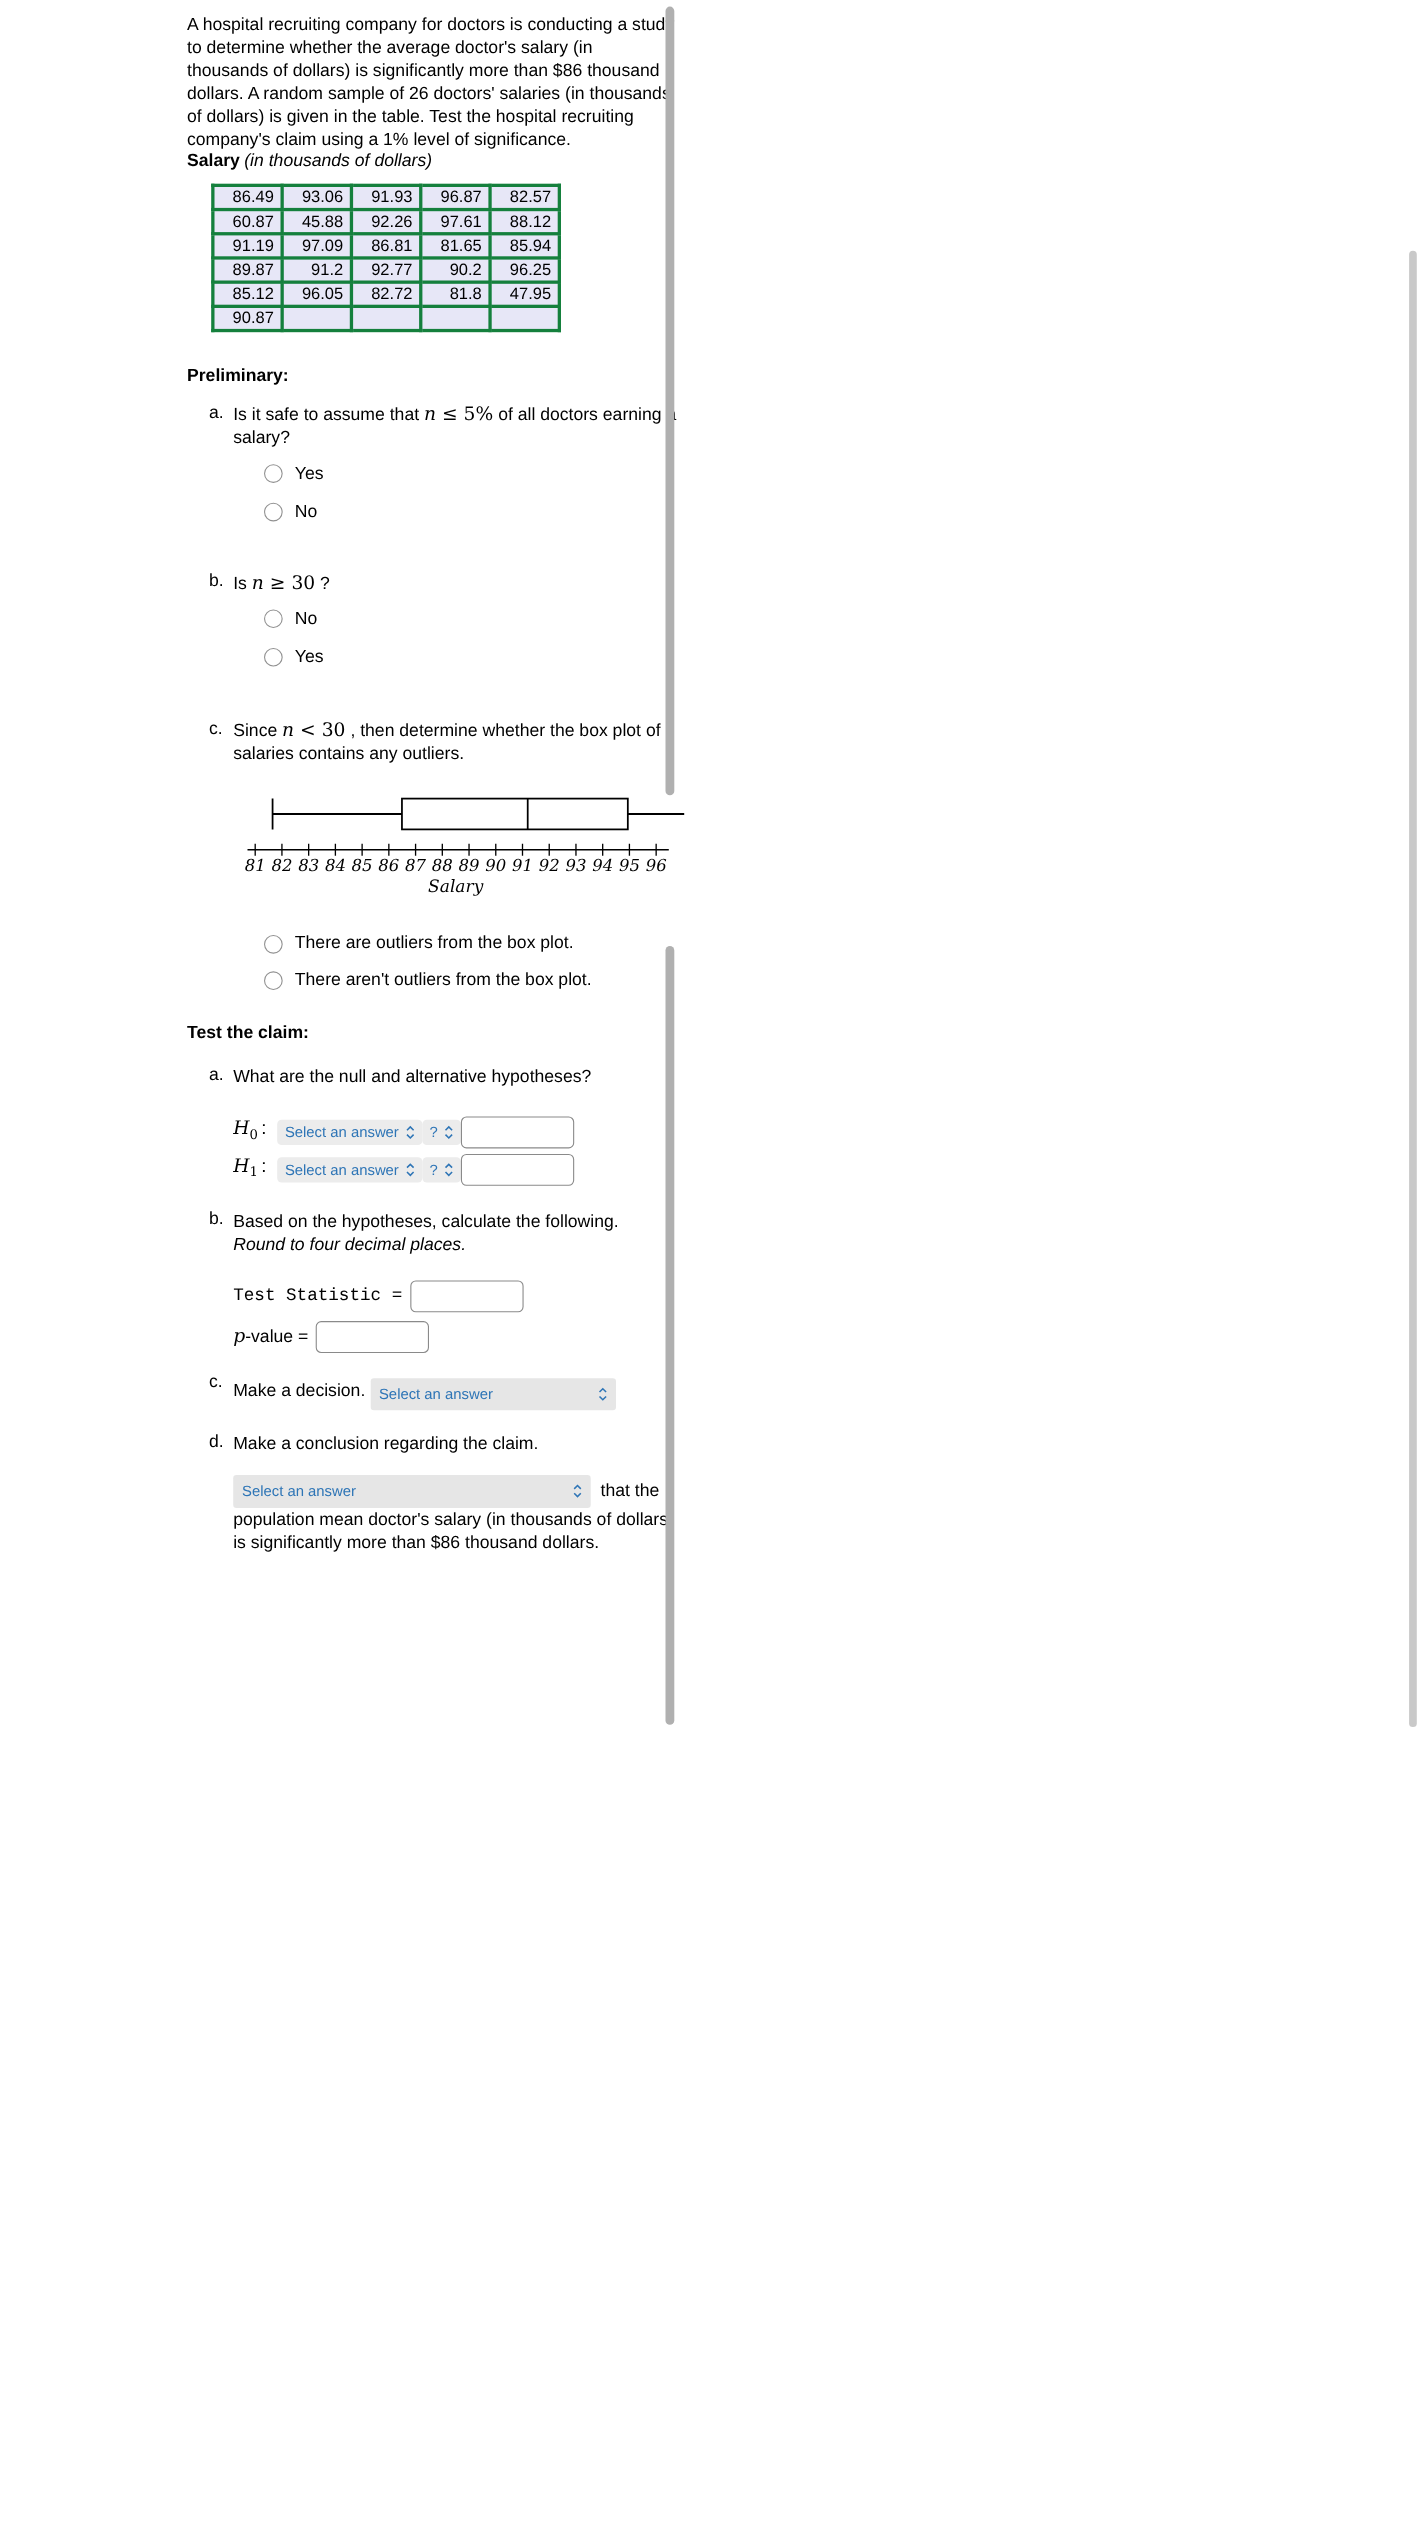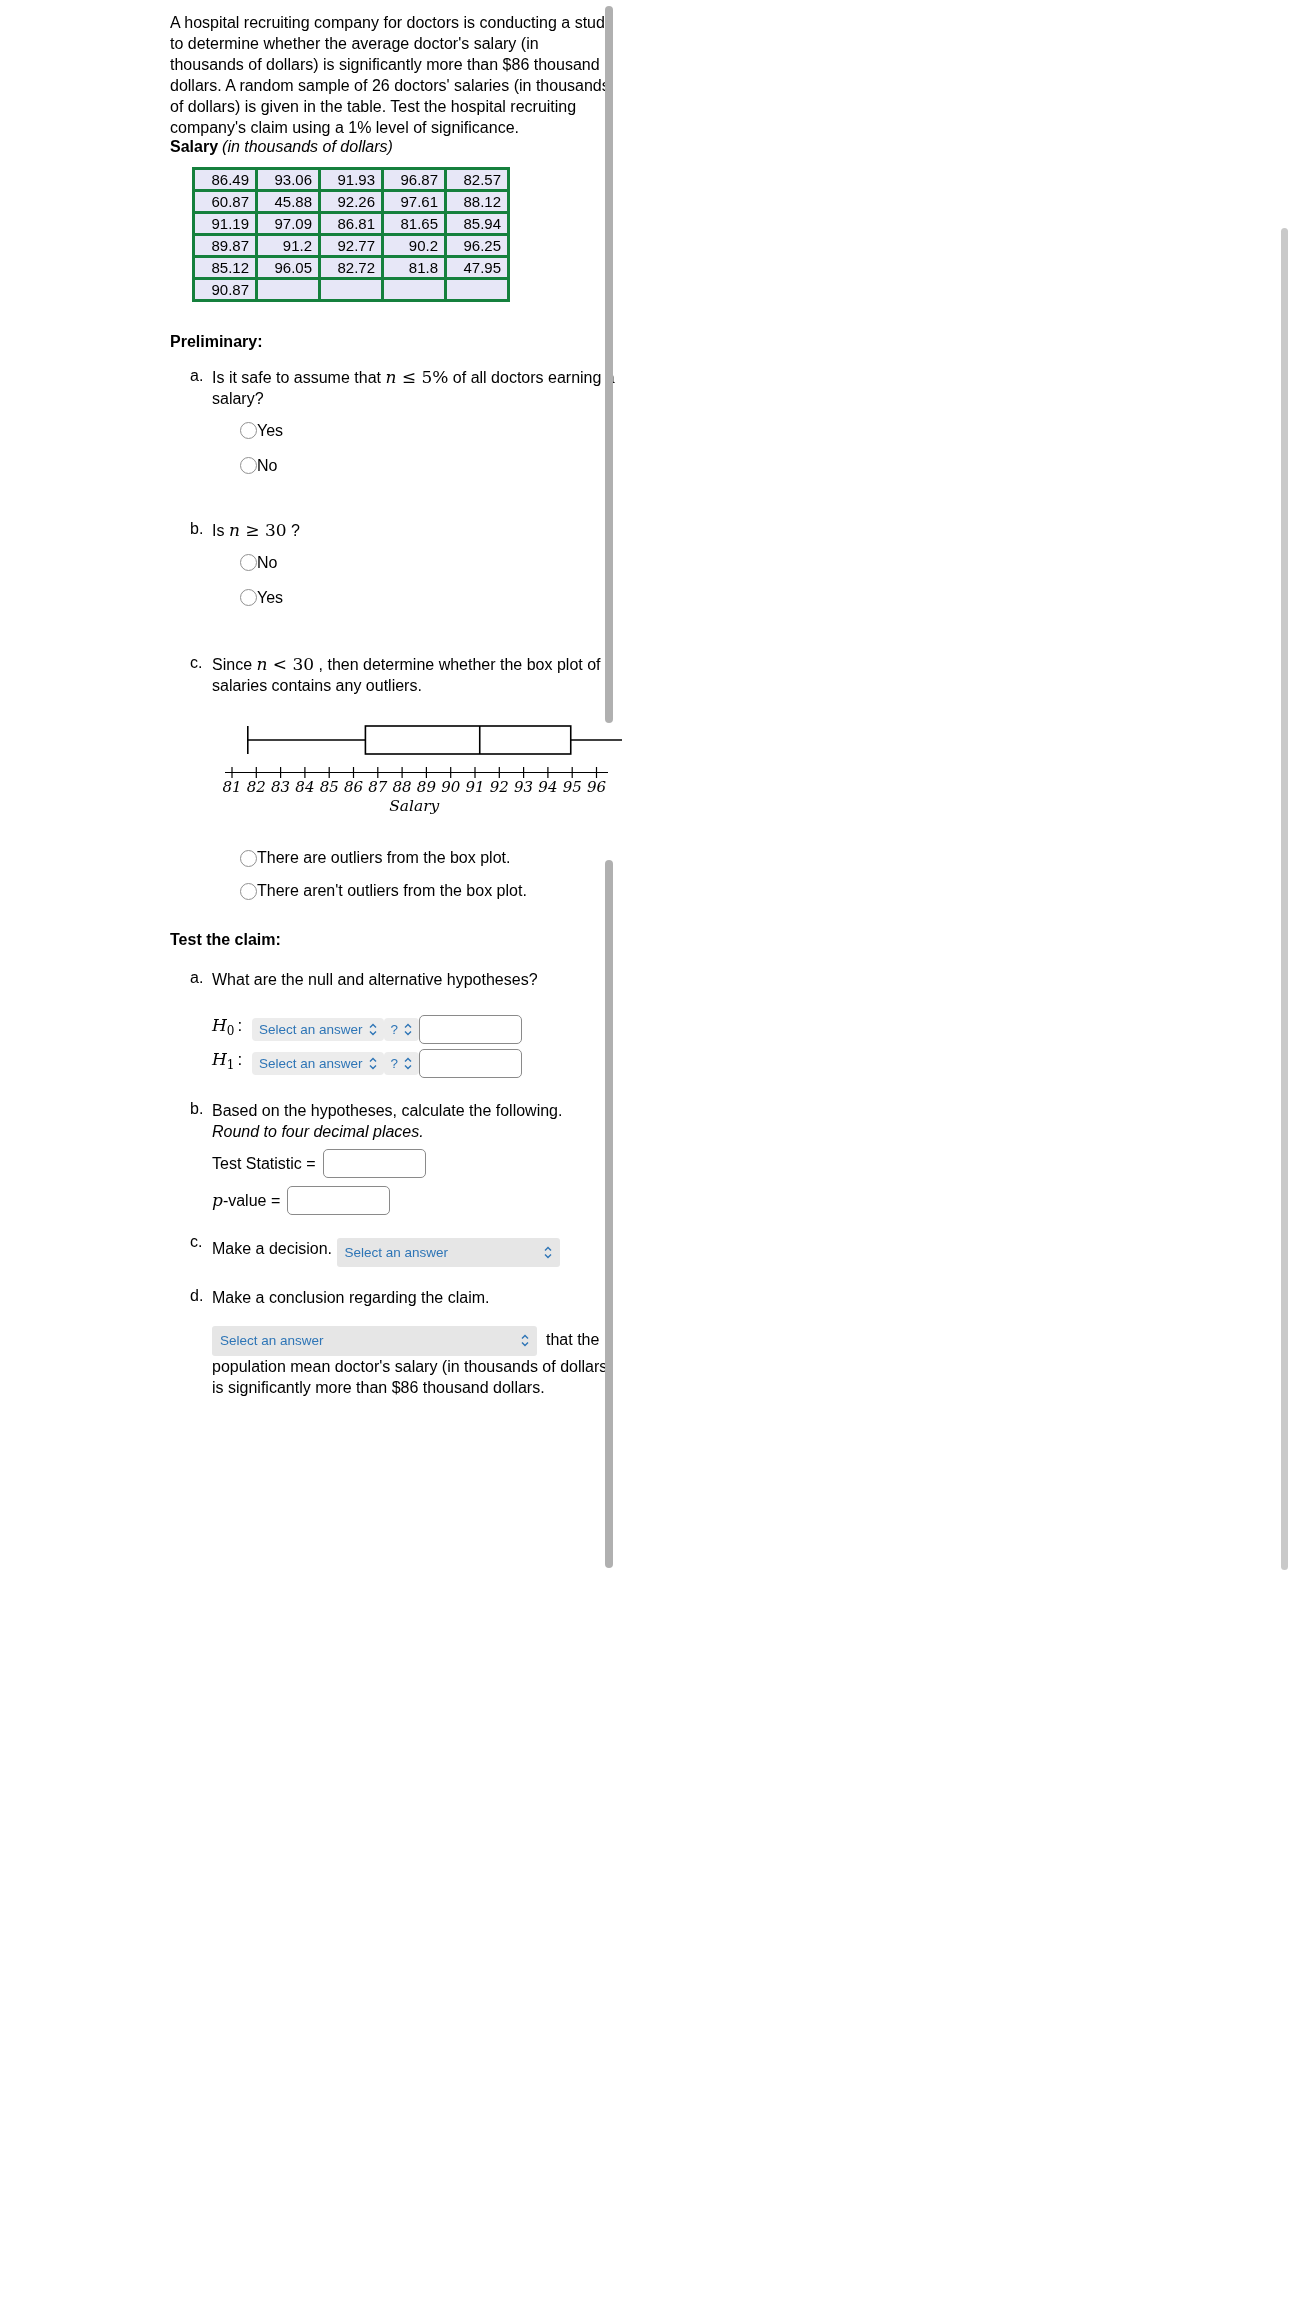--- a/index.html
+++ b/index.html
@@ -26,21 +26,21 @@
   #q-pre-b { margin-top: 44px; }
   #q-pre-c { margin-top: 46px; }
   #q-test-a { margin-top: 20px; }
   #q-test-b { margin-top: 20px; }
   #q-test-c { margin-top: 18px; }
   #q-test-d { margin-top: 20px; }
 
   .mvar { font-family: "DejaVu Serif", serif; font-style: italic; font-size: 17px; }
   .mrest { font-family: "DejaVu Serif", serif; font-size: 17px; }
 
-  .radio-row { display: flex; align-items: center; gap: 0; margin: 14px 0 0 28px; }
+  .radio-row { display: flex; align-items: center; gap: 11px; margin: 14px 0 0 28px; }
   .radio-row.first { margin-top: 11px; }
   .radio { width: 17px; height: 17px; border: 1.5px solid #919191; border-radius: 50%; background: #fff; flex: none; }
 
   .boxplot-wrap { margin-top: 27px; }
   #boxplot-svg { display: block; overflow: hidden; }
 
   .outlier-options { margin-top: 34px; }
   .outlier-options .radio-row { margin-left: 70px; }
   .outlier-options .radio-row + .radio-row { margin-top: 15px; }
 
@@ -56,21 +56,21 @@
 
   .sel-btn { display: inline-flex; align-items: center; gap: 6px; background: #ececec; border: none;
              border-radius: 4px; padding: 4px 7px; color: #2e75b6; font-size: 13.5px;
              font-family: "Liberation Sans", sans-serif; cursor: pointer; }
   .arrow { flex: none; }
 
   .input-box { display: inline-block; width: 103px; height: 29px; border: 1px solid #8a8a8a;
                border-radius: 5px; background: #fff; vertical-align: middle; }
 
   .calc-row { display: flex; align-items: center; gap: 7px; margin-top: 8px; }
-  .calc-row.first { margin-top: 7px; }
+  .calc-row.first { margin-top: 22px; font-family: Liberation Mono, monospace; }
   .pvar { font-family: "DejaVu Serif", serif; font-style: italic; font-size: 17px; }
 
   .wide-select { display: inline-flex; justify-content: space-between; align-items: center;
                  background: #e6e6e6; border-radius: 3px; padding: 4px 8px; color: #2e75b6;
                  font-size: 13.5px; cursor: pointer; vertical-align: middle; }
   .decision-select { width: 223px; margin-top: 5px; }
   .conclusion-select { width: 325px; }
 
   .conclusion-para { margin-top: 18px; line-height: 21.5px; }
   .conclusion-para .that-the { margin-left: 9px; }

